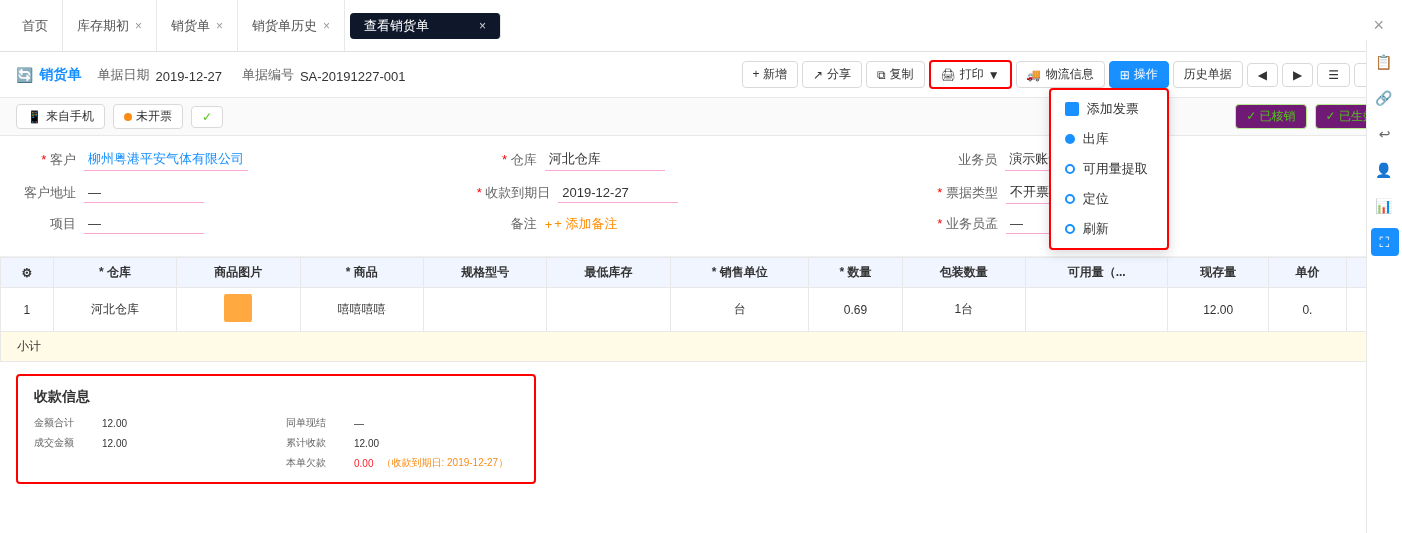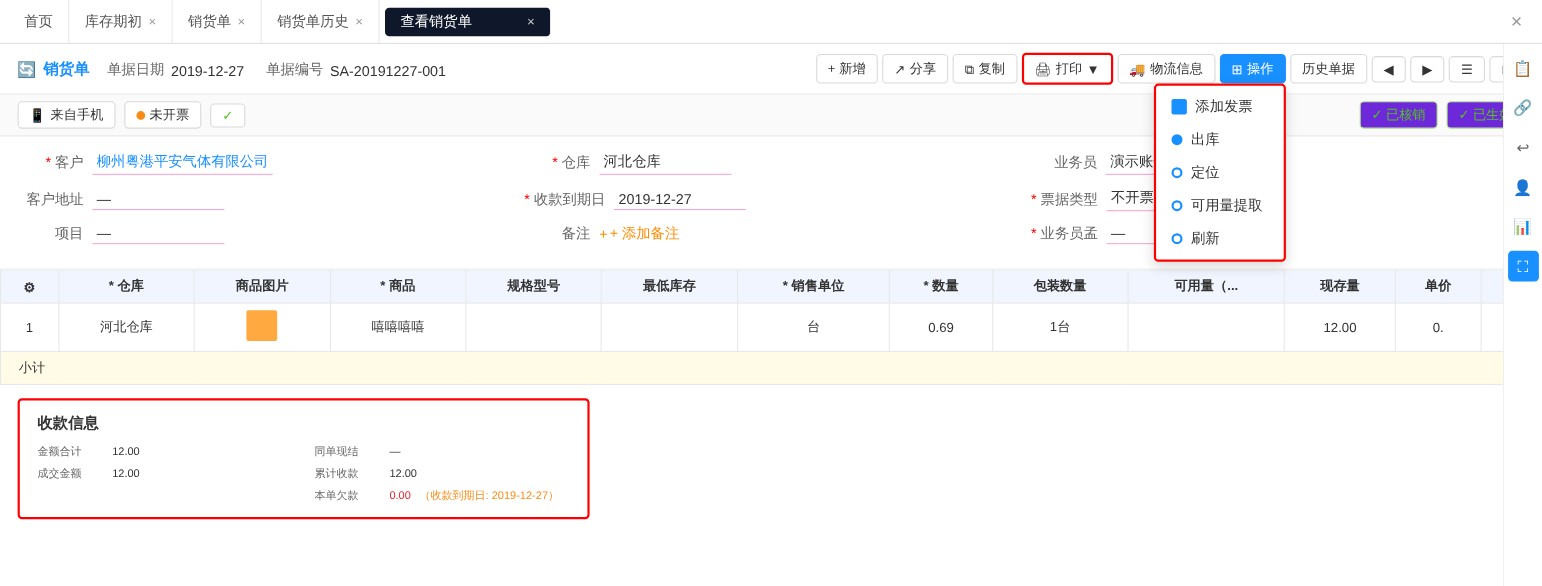--- a/index.html
+++ b/index.html
@@ -2,21 +2,21 @@
 <html><head>
   <meta charset="utf-8">
   <style>
     * { box-sizing: border-box; margin: 0; padding: 0; }
     body { font-family: 'Microsoft YaHei', Arial, sans-serif; font-size: 13px; background: #f5f5f5; color: #333; }
 
     
     .tab-bar {
       display: flex; align-items: center; background: #fff;
       border-bottom: 1px solid #e0e0e0; padding: 0 8px;
-      height: 40px; position: relative;
+      height: 52px; position: relative;
     }
     .tab-item {
       display: flex; align-items: center; padding: 0 14px;
       height: 100%; cursor: pointer; font-size: 13px;
       color: #555; border-right: 1px solid #e8e8e8;
       white-space: nowrap;
     }
     .tab-item .tab-close {
       margin-left: 6px; color: #999; font-size: 12px; cursor: pointer;
     }
@@ -73,21 +73,21 @@
       padding: 3px 10px; border: 1px solid #d9d9d9;
       border-radius: 4px; cursor: pointer; font-size: 12px; background: #fff;
     }
     .status-dot { width: 8px; height: 8px; border-radius: 50%; display: inline-block; }
     .status-orange { background: #fa8c16; }
     .check-icon { color: #52c41a; }
 
     
     .status-badges { margin-left: auto; display: flex; gap: 8px; }
     .badge { padding: 3px 10px; border-radius: 4px; font-size: 12px; border: 1px solid; }
-    .badge-green { color: #52c41a; border-color: #b7eb8f; background: #6d28d9; font-family: Liberation Serif, serif; }
+    .badge-green { color: #52c41a; border-color: #b7eb8f; background: #701a75; }
 
     
     .table-container { overflow-x: auto; }
     table { width: 100%; border-collapse: collapse; font-size: 12px; }
     th {
       background: #f0f5ff; border: 1px solid #e8e8e8;
       padding: 6px 8px; text-align: center; color: #333; white-space: nowrap;
     }
     td {
       border: 1px solid #e8e8e8; padding: 6px 8px;
@@ -217,25 +217,25 @@
           <div class="dropdown-item">
             <span class="dropdown-icon-square"></span>
             <span>添加发票</span>
           </div>
           <div class="dropdown-item">
             <span class="dropdown-dot dot-blue"></span>
             <span>出库</span>
           </div>
           <div class="dropdown-item">
             <span class="dropdown-dot dot-outline"></span>
-            <span>定位</span>
+            <span>可用量提取</span>
           </div>
           <div class="dropdown-item">
             <span class="dropdown-dot dot-outline"></span>
-            <span>可用量提取</span>
+            <span>定位</span>
           </div>
           <div class="dropdown-item">
             <span class="dropdown-dot dot-outline"></span>
             <span>刷新</span>
           </div>
         </div>
       </div>
       <div class="toolbar-btn">
         <span>历史单据</span>
       </div>

